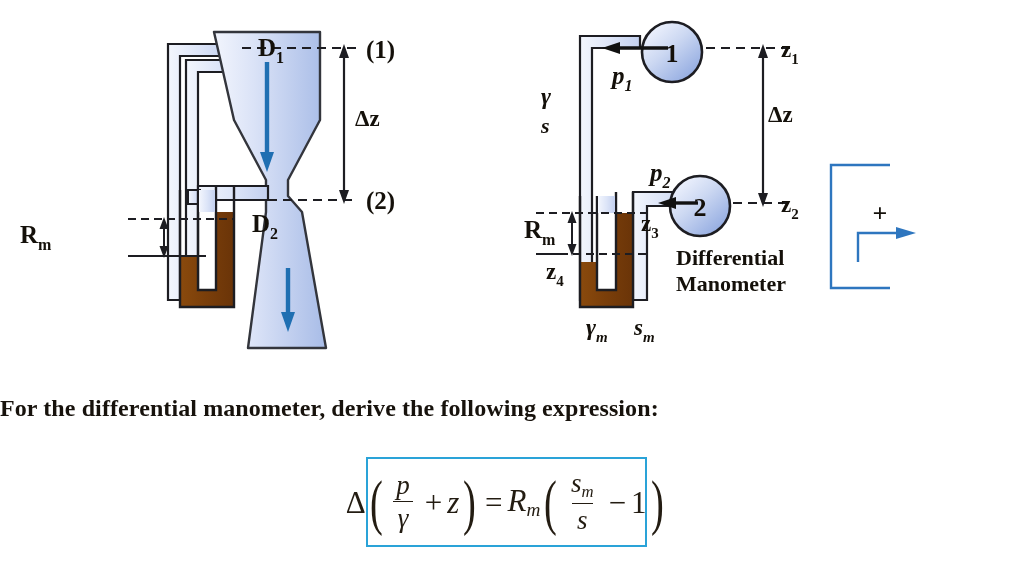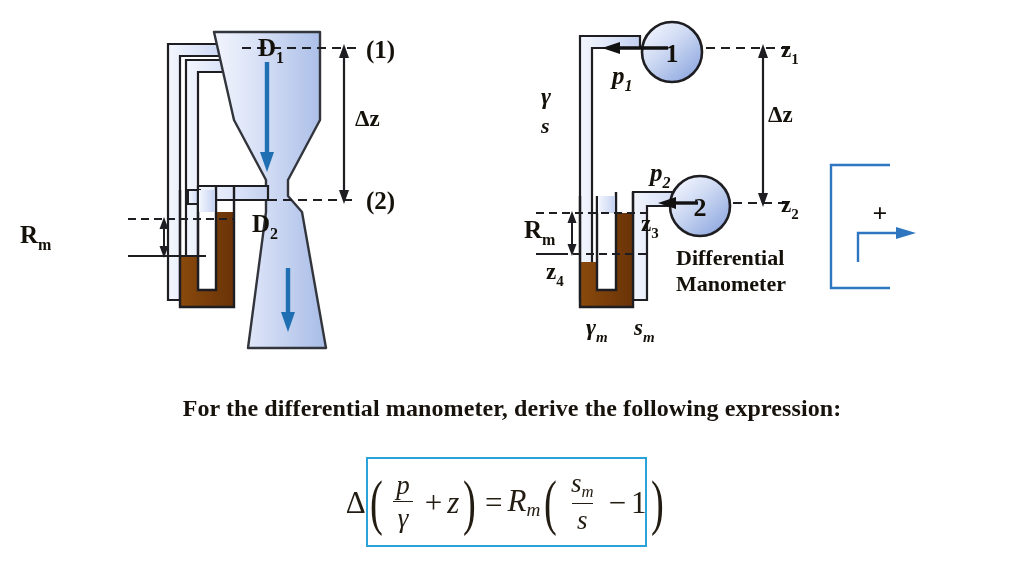--- a/index.html
+++ b/index.html
@@ -11,21 +11,21 @@
   #root{position:absolute;inset:0;}
   svg{display:block;}
   .figlabel{
     font-family:"Liberation Serif", serif;
     font-weight:bold;
     fill:#14100a;
   }
   .caption{
     position:absolute;
     left:0;right:0;
-    text-align:center;
+    text-align:left;
     font-family:"Liberation Serif", serif;
     font-weight:bold;
     color:#17120c;
   }
   .eqbox{
     position:absolute;
     border:2px solid #2aa3d8;
     background:#ffffff;
     display:flex;align-items:center;justify-content:center;
   }

